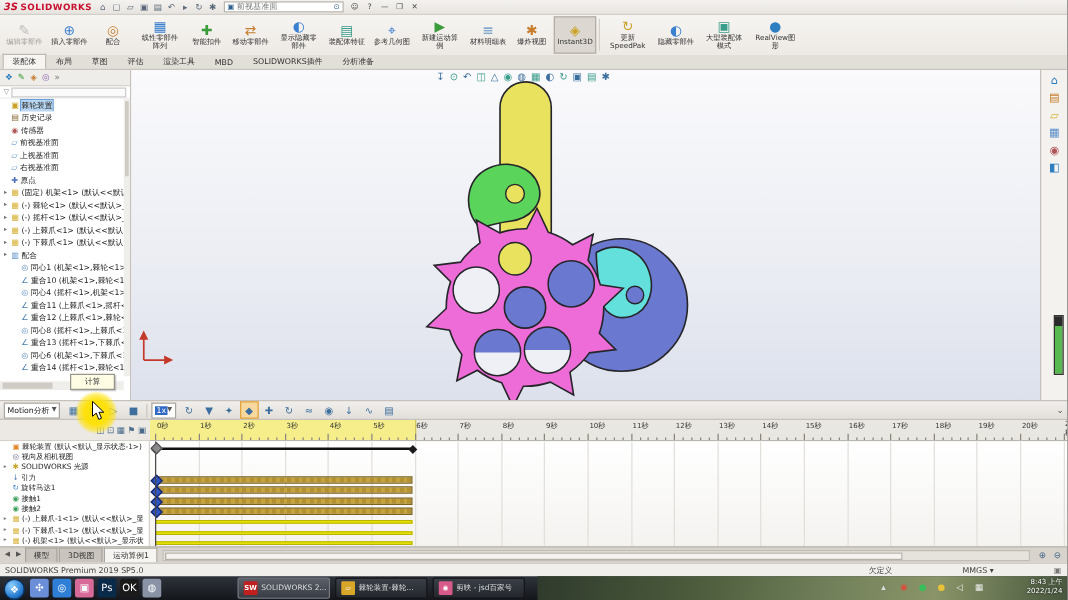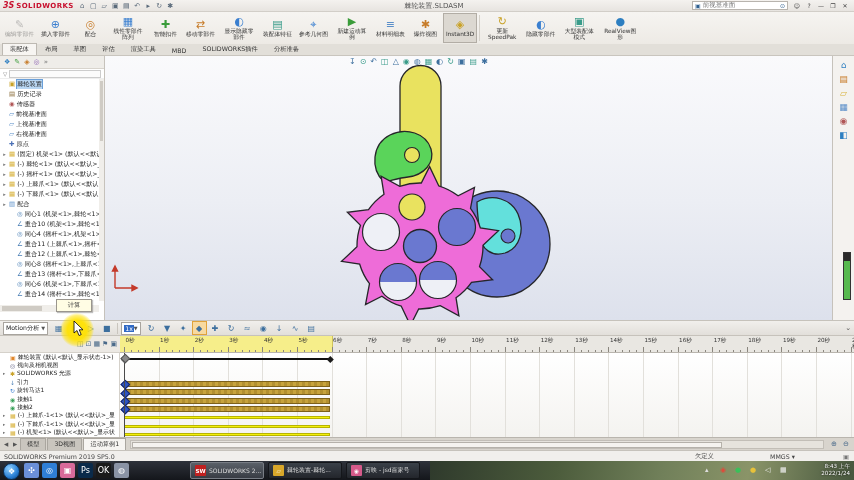--- a/index.html
+++ b/index.html
@@ -159,21 +159,20 @@
         <span class="qa-ico">⌂</span>
         <span class="qa-ico">▢</span>
         <span class="qa-ico">▱</span>
         <span class="qa-ico">▣</span>
         <span class="qa-ico">▤</span>
         <span class="qa-ico">↶</span>
         <span class="qa-ico">▸</span>
         <span class="qa-ico">↻</span>
         <span class="qa-ico">✱</span>
       </div>
-    <div id="tb-title">棘轮装置.SLDASM</div>
     <div id="searchbox">
       <span class="s-ico">▣</span>
       <span>前视基准面</span>
       <span class="s-ico" style="margin-left:auto;">⊙</span>
     </div>
     <div id="win-controls" style="display: flex;">
         <span class="winbtn">☺</span>
         <span class="winbtn">?</span>
         <span class="winbtn">—</span>
         <span class="winbtn">❐</span>

